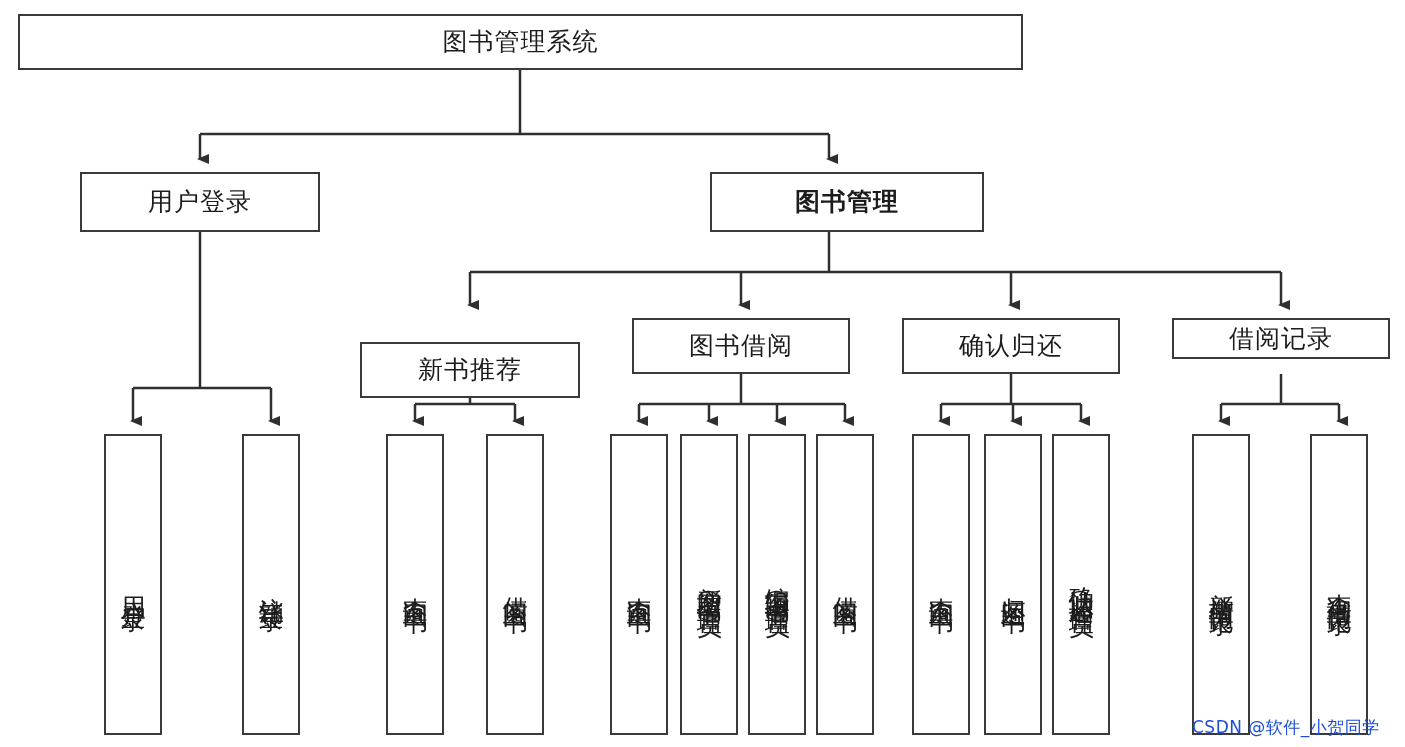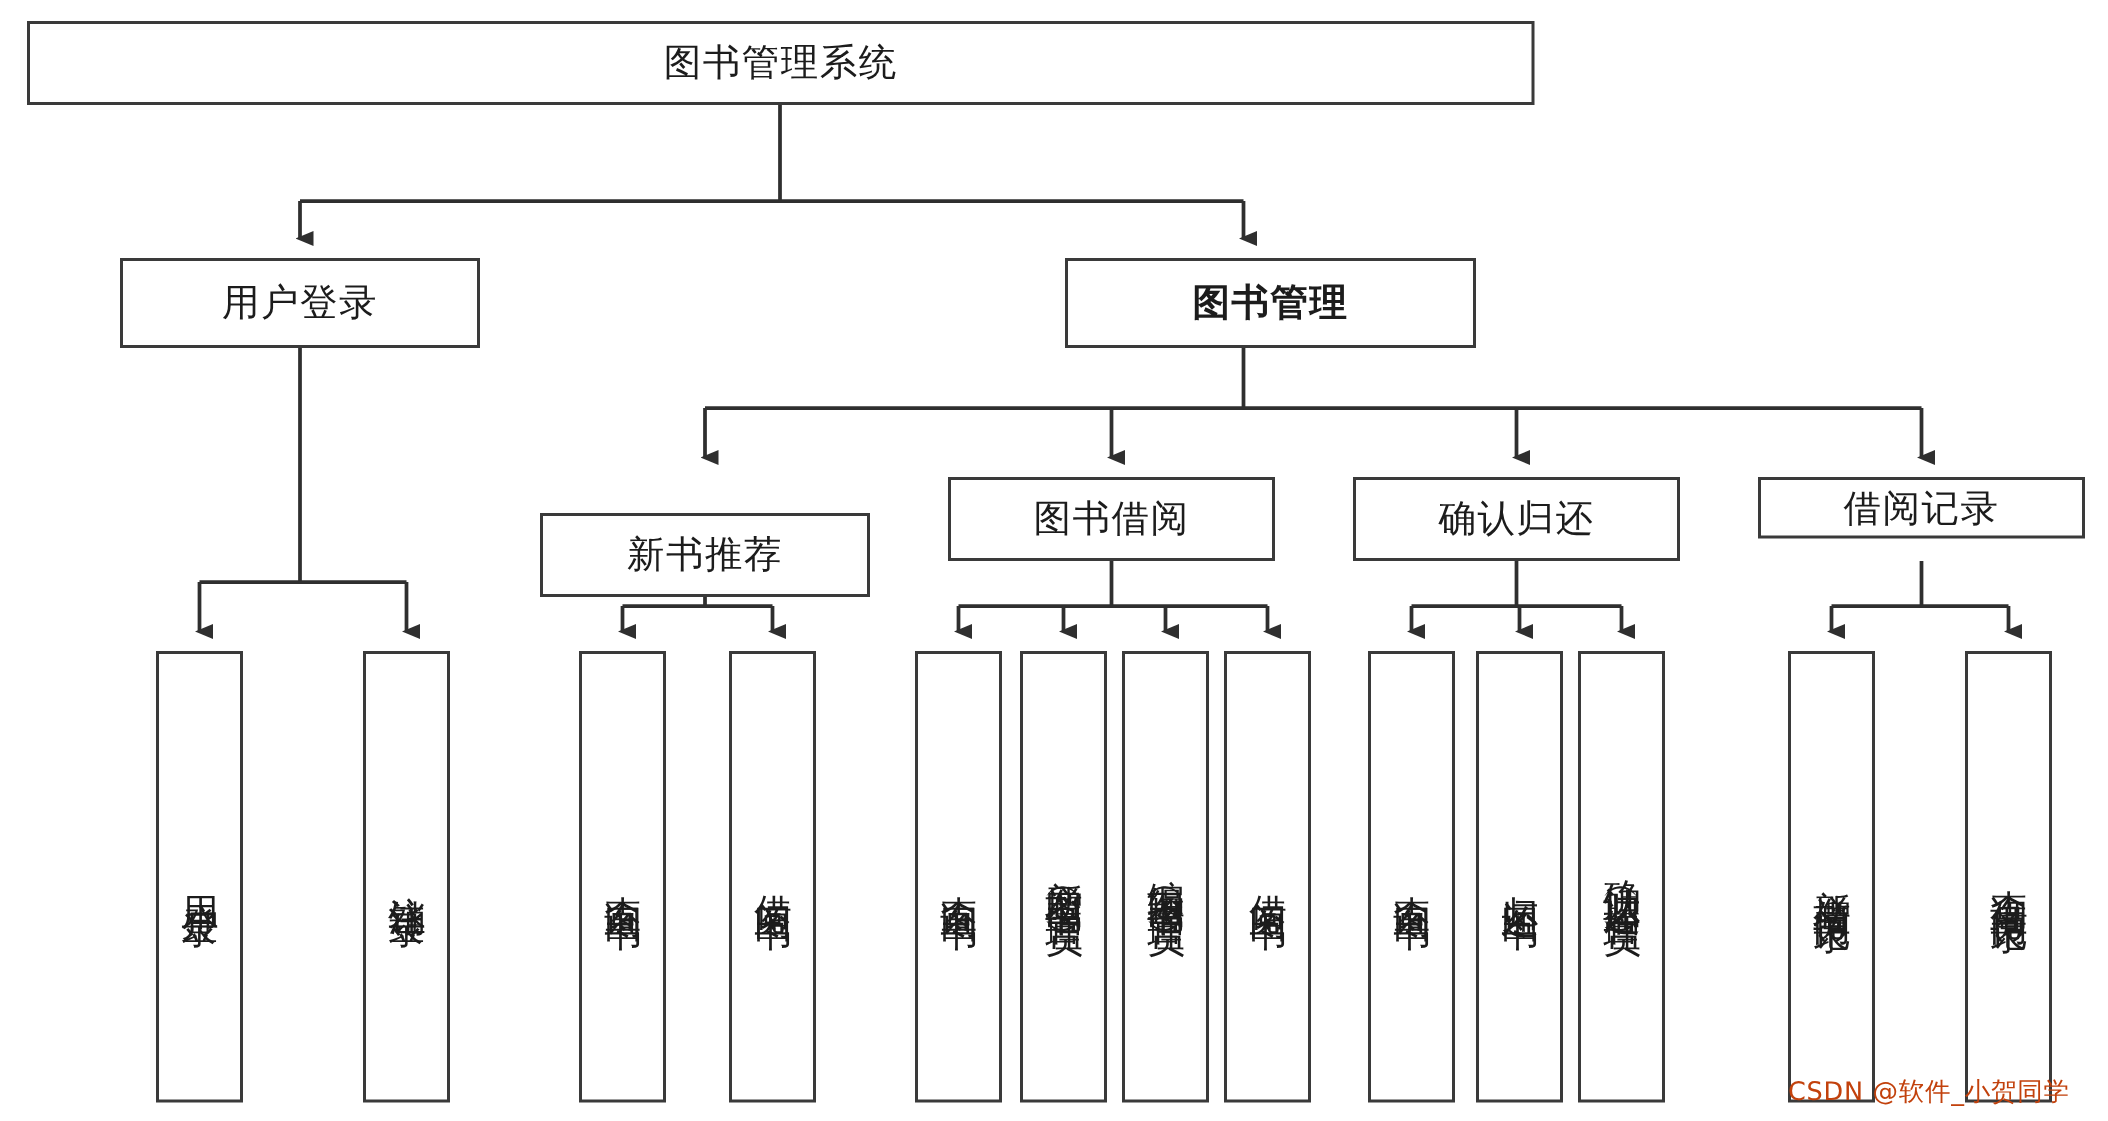--- a/index.html
+++ b/index.html
@@ -166,14 +166,14 @@
         <span class="vtext">确认归还（管理员）</span>
       </div>
       <div class="node v" style="left: 1192px; top: 434px; width: 58px; height: 301px;">
         <span class="vtext">新增借阅记录</span>
       </div>
       <div class="node v" style="left: 1310px; top: 434px; width: 58px; height: 301px;">
         <span class="vtext">查询借阅记录</span>
       </div>
     </div>
 
-  <div class="watermark" style="left: 1192px; top: 716px; color: #c2410c;">CSDN @软件_小贺同学</div>
+  <div class="watermark" style="left: 1192px; top: 716px; color: #1d4ed8;">CSDN @软件_小贺同学</div>
 </div>
 
 </body></html>

